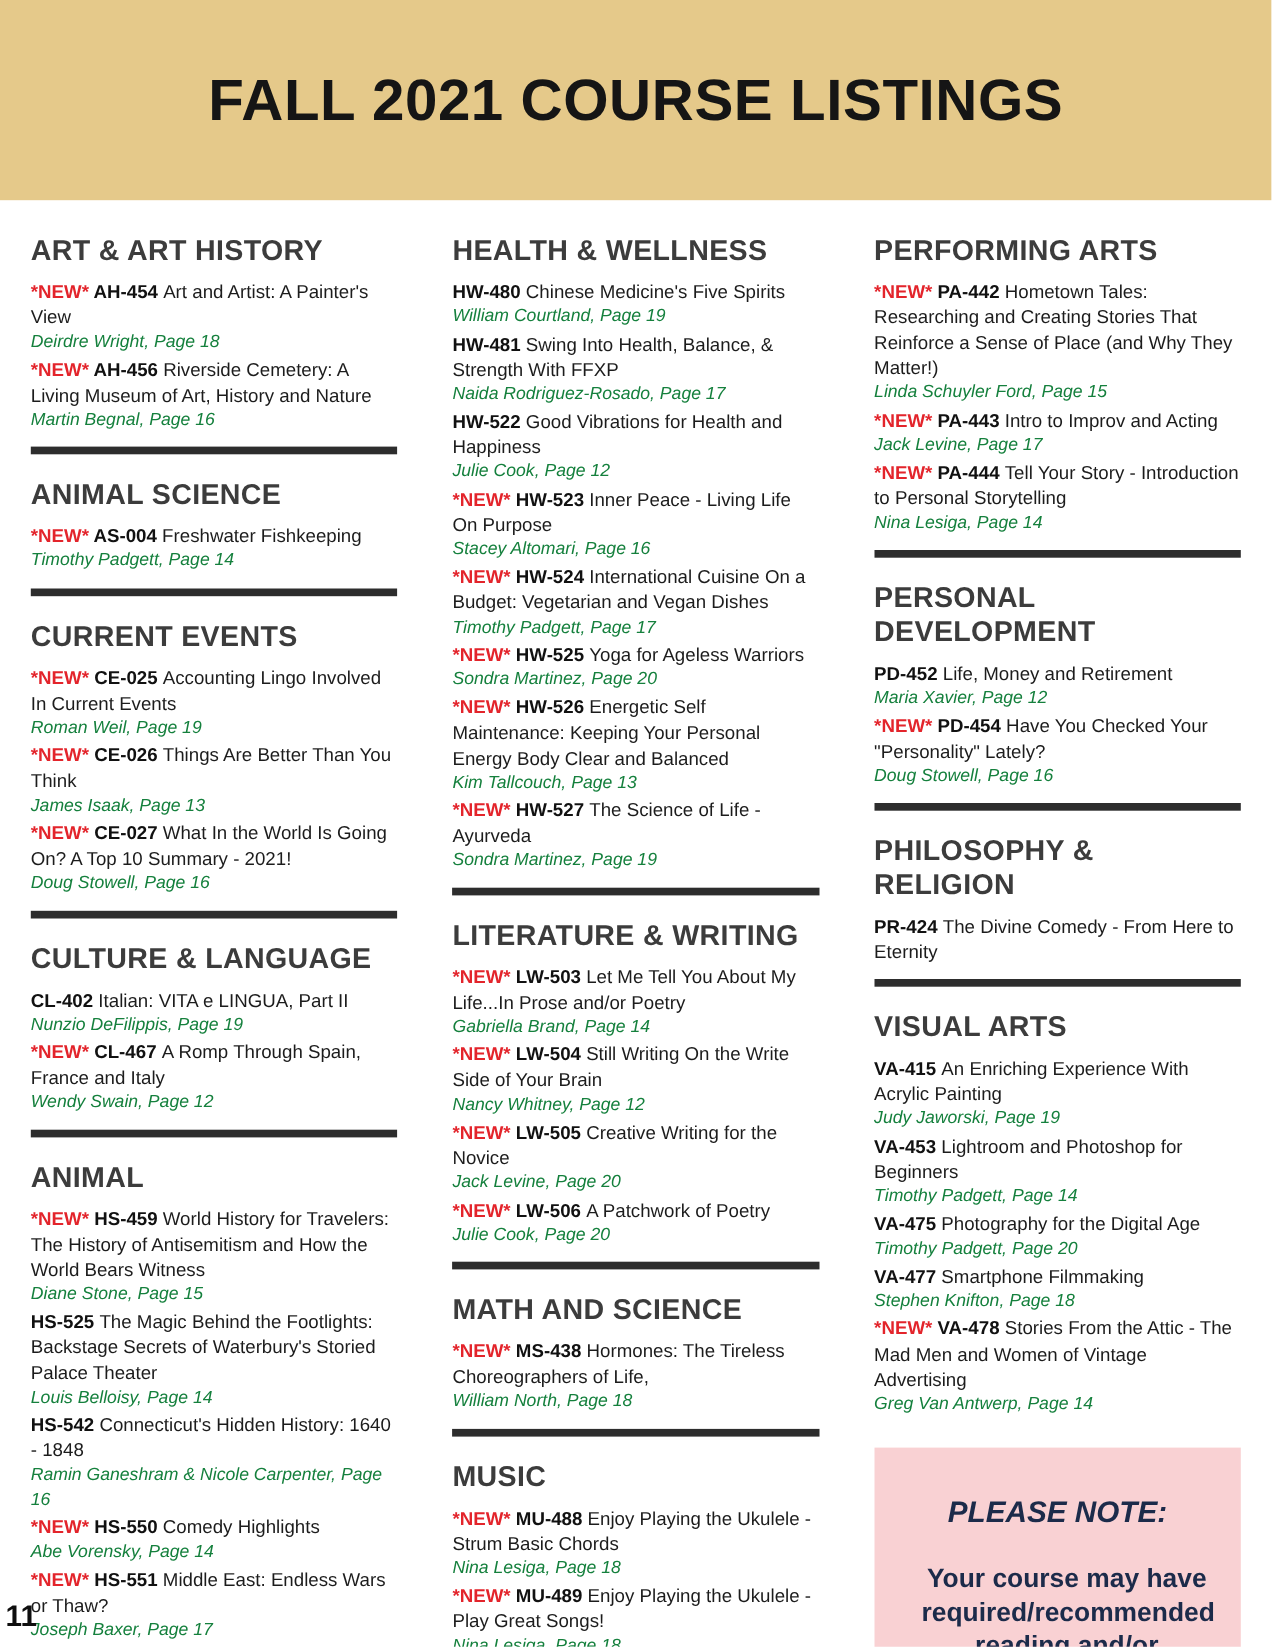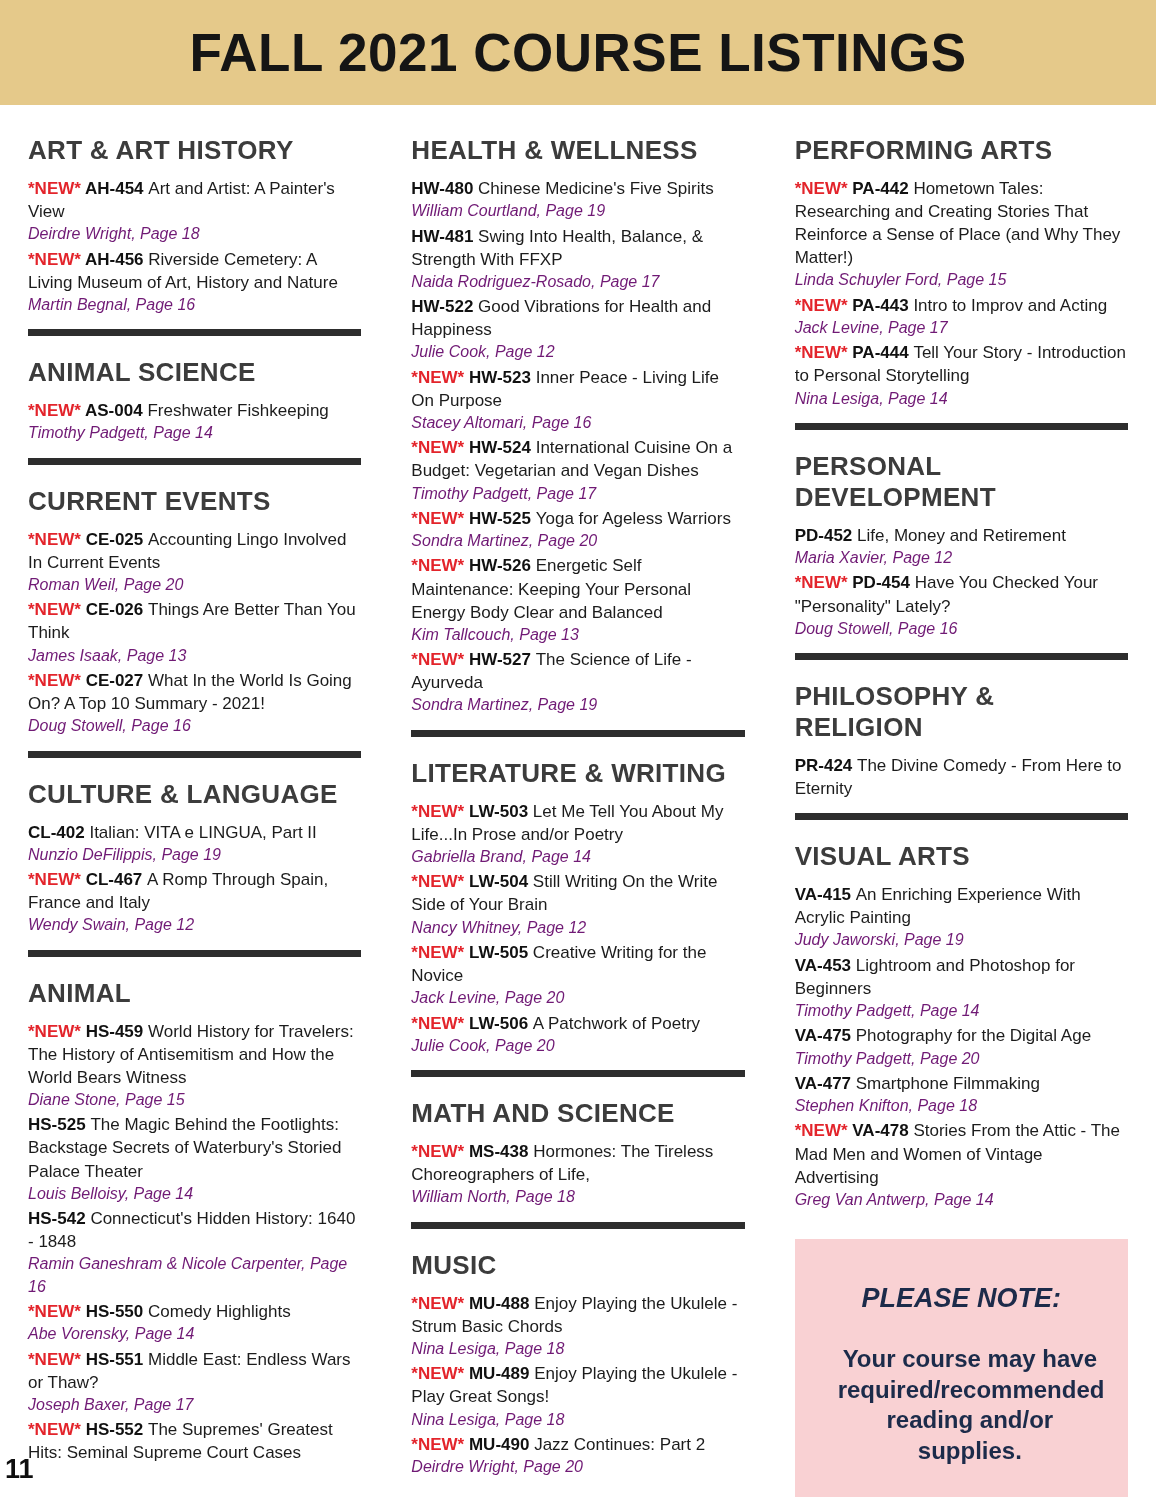--- a/index.html
+++ b/index.html
@@ -10,41 +10,41 @@
     --note-bg:#f9d1d3;
     --note-text:#1c2b4a;
   }
   *{box-sizing:border-box;}
   html,body{margin:0;padding:0;}
   body{
     width:1156px;height:1497px;background:#ffffff;position:relative;overflow:hidden;
     font-family:"Liberation Sans", sans-serif;color:#1d1d1d;
   }
   .banner{
-    height:105px;background:var(--banner-bg);
+    height:182px;background:var(--banner-bg);
     display:flex;align-items:center;justify-content:center;
   }
   .banner h1{
     margin:0;font-size:53px;font-weight:800;color:#151515;letter-spacing:0.5px;
     font-family:"Liberation Sans", sans-serif;
   }
   .columns{
     display:flex;gap:50px;padding:30px 28px 0 28px;align-items:flex-start;
   }
   .column{flex:1;min-width:0;}
   .section{margin-bottom:21px;}
   .section-heading{
     margin:0 0 11px 0;font-size:26px;font-weight:700;color:var(--heading);letter-spacing:0.3px;
   }
   .course{margin:0 0 2px 0;}
   .course-line{margin:0;font-size:17px;line-height:1.36;color:#1c1c1c;}
   .new-flag{color:var(--new-red);font-weight:700;}
   .course-code{font-weight:700;color:#111;}
   .course-title{font-weight:400;}
-  .instructor{margin:0;font-size:16px;font-style:italic;line-height:1.4;color:#701a75;}
+  .instructor{margin:0;font-size:16px;font-style:italic;line-height:1.4;color:#15803d;}
   .divider{height:7px;background:var(--divider);margin-top:13px;}
   
   .column:nth-child(1) .section:last-of-type .divider,
   .column:nth-child(3) .section:last-of-type .divider{display:none;}
   .note-box{
     background:var(--note-bg);color:var(--note-text);
     margin-top:28px;padding:44px 26px 42px 26px;text-align:center;
   }
   .note-heading{margin:0;font-size:27px;font-weight:700;font-style:italic;}
   .note-body{margin:30px 0 0 17px;font-size:24px;font-weight:700;line-height:1.27;}
@@ -79,21 +79,21 @@
           <div class="course">
             <p class="course-line"><span class="new-flag">*NEW* </span><span class="course-code">AS-004 </span><span class="course-title">Freshwater Fishkeeping</span></p>
             <p class="instructor">Timothy Padgett, Page 14</p>
           </div>
           <div class="divider"></div>
         </section>
         <section class="section">
           <h2 class="section-heading">CURRENT EVENTS</h2>
           <div class="course">
             <p class="course-line"><span class="new-flag">*NEW* </span><span class="course-code">CE-025 </span><span class="course-title">Accounting Lingo Involved In Current Events</span></p>
-            <p class="instructor">Roman Weil, Page 20</p>
+            <p class="instructor">Roman Weil, Page 19</p>
           </div>
           <div class="course">
             <p class="course-line"><span class="new-flag">*NEW* </span><span class="course-code">CE-026 </span><span class="course-title">Things Are Better Than You Think</span></p>
             <p class="instructor">James Isaak, Page 13</p>
           </div>
           <div class="course">
             <p class="course-line"><span class="new-flag">*NEW* </span><span class="course-code">CE-027 </span><span class="course-title">What In the World Is Going On? A Top 10 Summary - 2021!</span></p>
             <p class="instructor">Doug Stowell, Page 16</p>
           </div>
           <div class="divider"></div>

